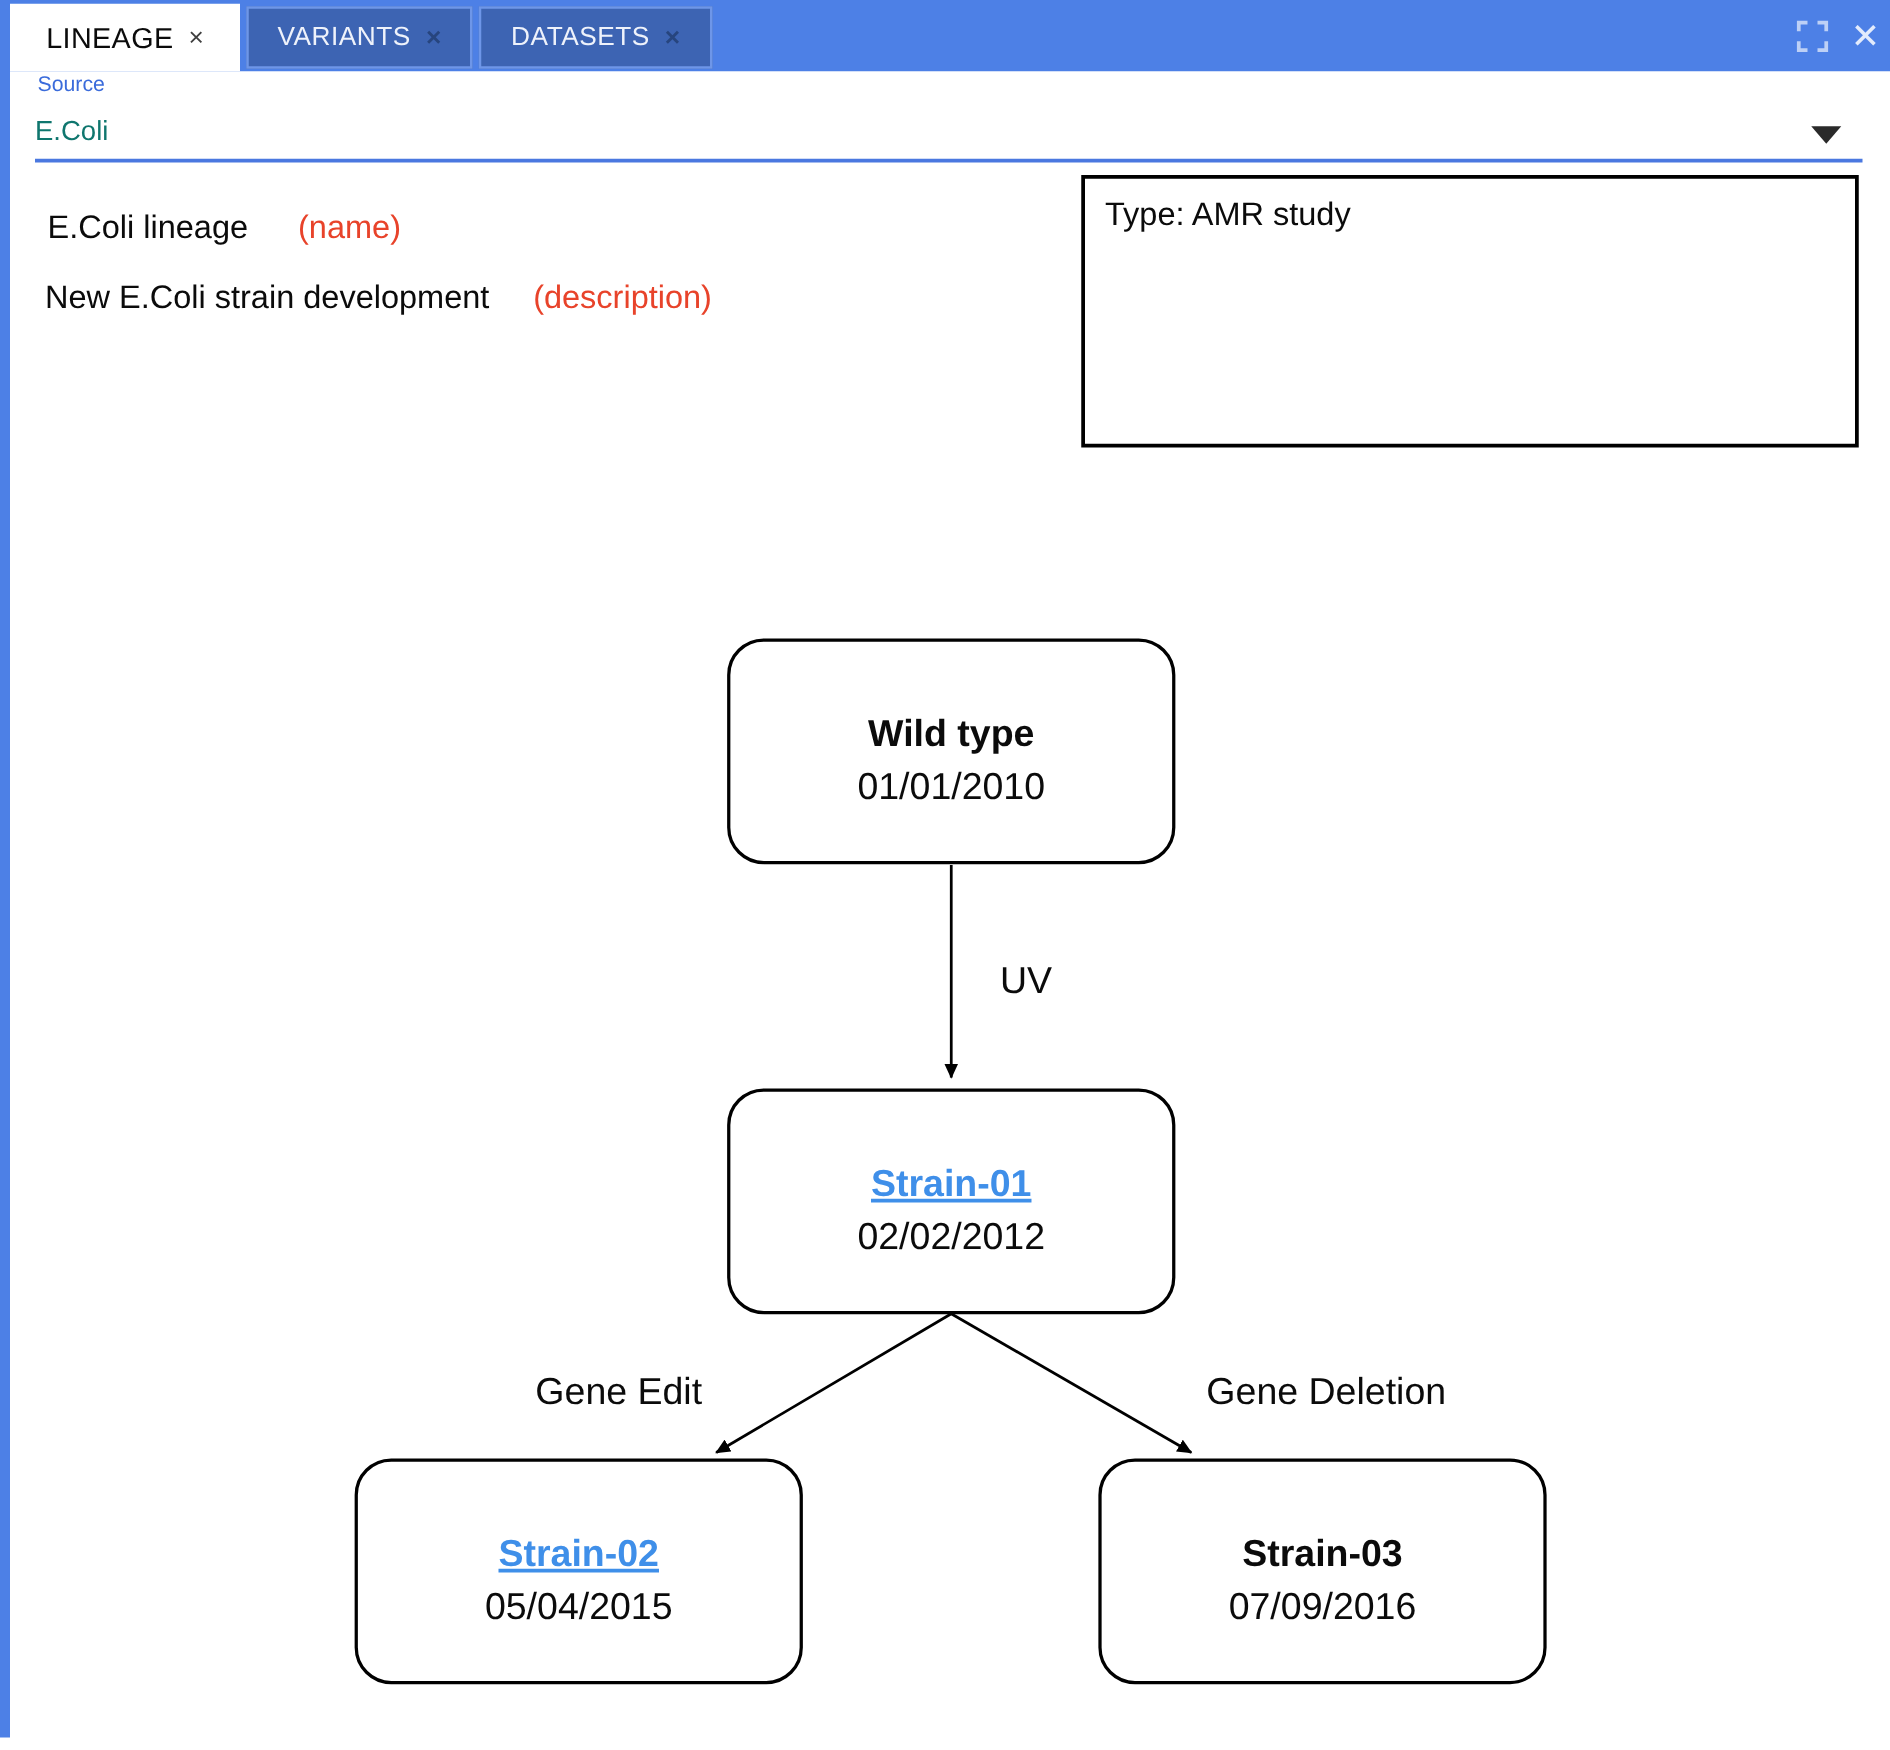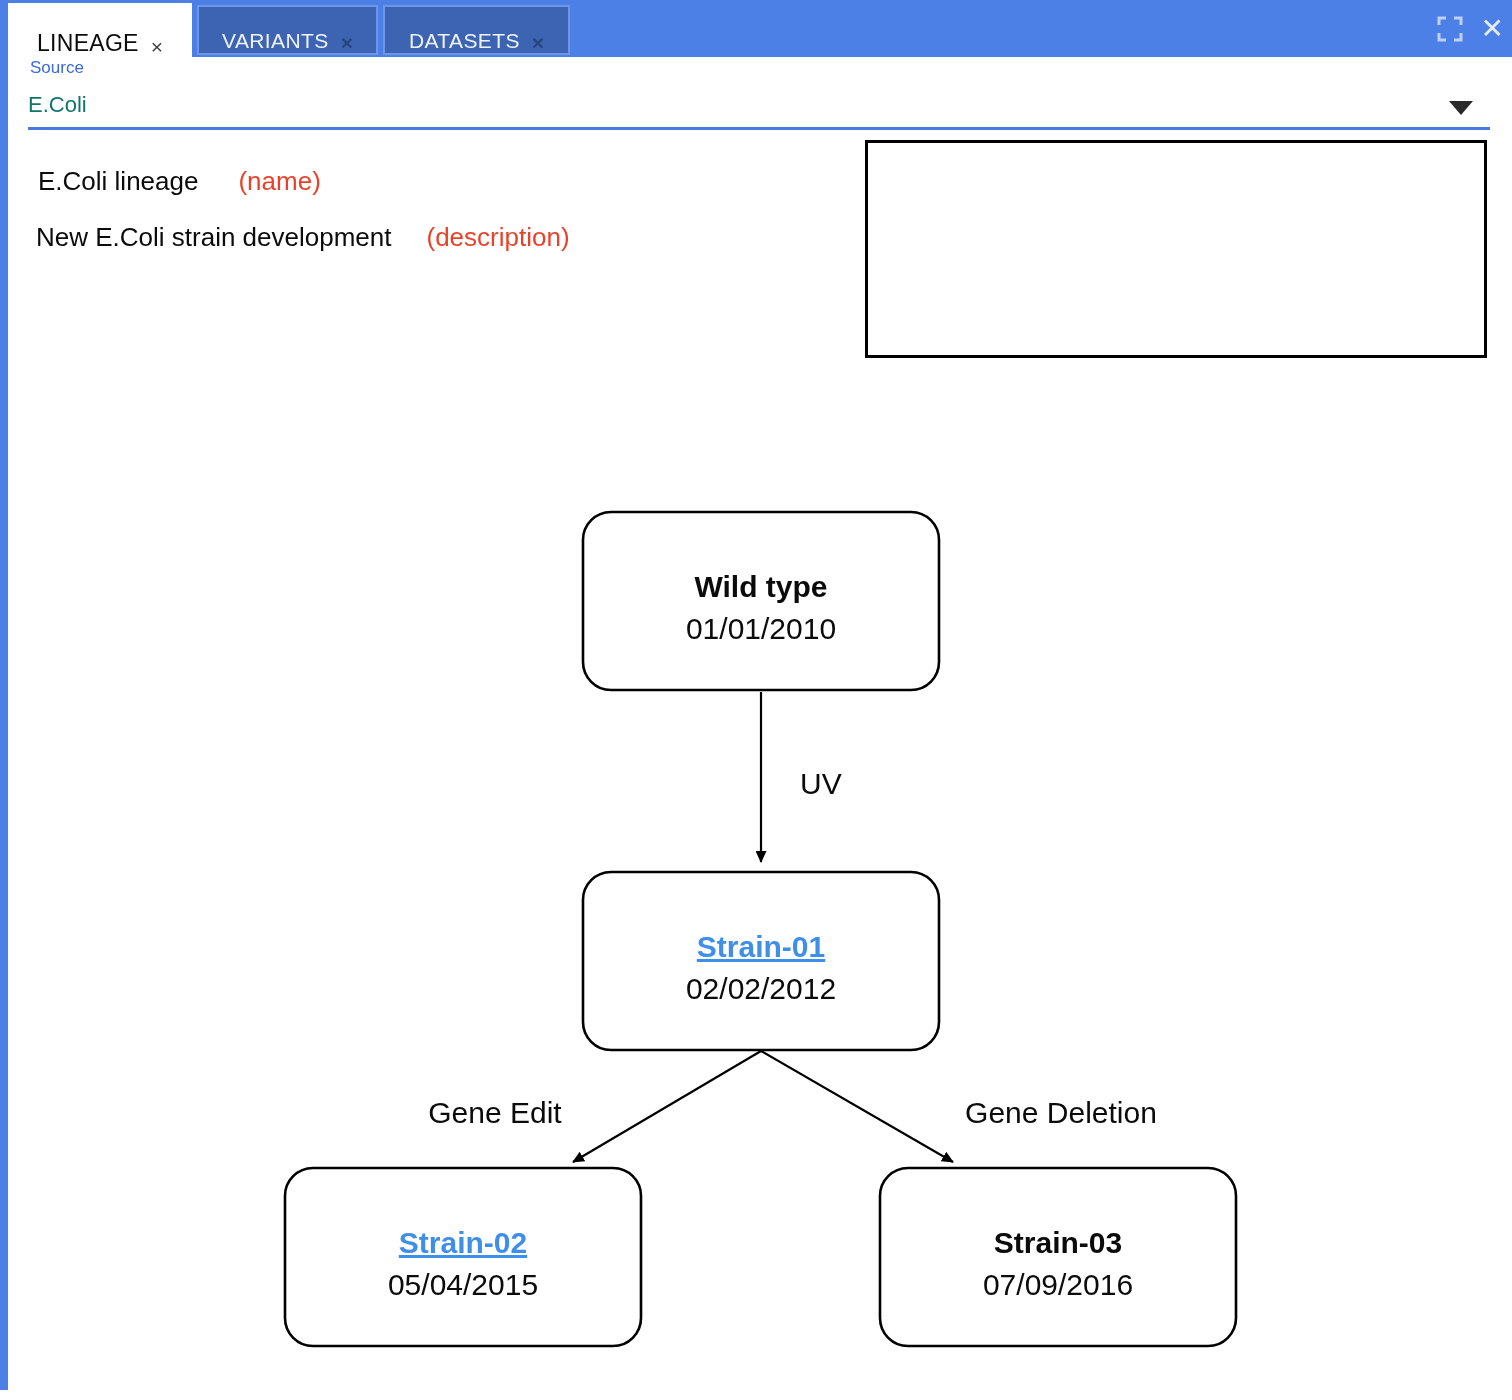--- a/index.html
+++ b/index.html
@@ -4,21 +4,21 @@
 <style>
   * { margin:0; padding:0; box-sizing:border-box; }
   html,body { width:1512px; height:1400px; background:#ffffff; overflow:hidden; }
   body { position:relative; font-family:"Liberation Sans", sans-serif; color:#111; }
 
   
   .header-bar { position:absolute; top:0; left:0; width:1512px; height:57px; background:#4d80e6; }
   .left-border { position:absolute; top:0; left:0; width:8px; height:1390px; background:#4d80e6; }
 
   
-  .tab { position:absolute; display:flex; align-items:flex-end; justify-content:center; gap:12px; cursor:default; }
+  .tab { position:absolute; display:flex; align-items:center; justify-content:center; gap:12px; cursor:default; }
   .tab-active { left:8px; top:3px; width:184px; height:54px; background:#ffffff; }
   .tab-active .tab-label { color:#0b0b0b; font-size:23px; letter-spacing:0.3px; }
   .tab-active .tab-close { color:#3f3f3f; font-size:21px; }
   .tab-inactive { top:5px; height:50px; background:#3d64b3; border:2px solid #6e96e8; }
   .tab-inactive .tab-label { color:#eef2fb; font-size:21px; letter-spacing:0.4px; }
   .tab-inactive .tab-close { color:#27457e; font-size:21px; font-weight:bold; }
   .tab-variants { left:197px; width:181px; }
   .tab-datasets { left:383px; width:187px; }
   .tab-close { line-height:1; }
 
@@ -95,20 +95,21 @@
 
 <div class="source-label">Source</div>
 <div class="select-value">E.Coli</div>
 <div class="select-caret"></div>
 <div class="select-underline"></div>
 
 <div class="meta-line meta-name"><span>E.Coli lineage</span><span class="meta-gap1"></span><span class="meta-tag">(name)</span></div>
 <div class="meta-line meta-desc"><span>New E.Coli strain development</span><span class="meta-gap2"></span><span class="meta-tag">(description)</span></div>
 
 <div class="info-box">
+  <div class="info-line">Type: AMR study</div>
 </div>
 
 <svg class="graph" width="960" height="850" viewBox="0 0 960 850">
   <defs>
     <marker id="arrowhead" markerWidth="13" markerHeight="11" refX="11" refY="5.5" orient="auto" markerUnits="userSpaceOnUse">
       <path d="M0,0 L12,5.5 L0,11 z" fill="#000"></path>
     </marker>
   </defs>
 
   <line class="edge-line" x1="478" y1="182" x2="478" y2="352" marker-end="url(#arrowhead)"></line>

